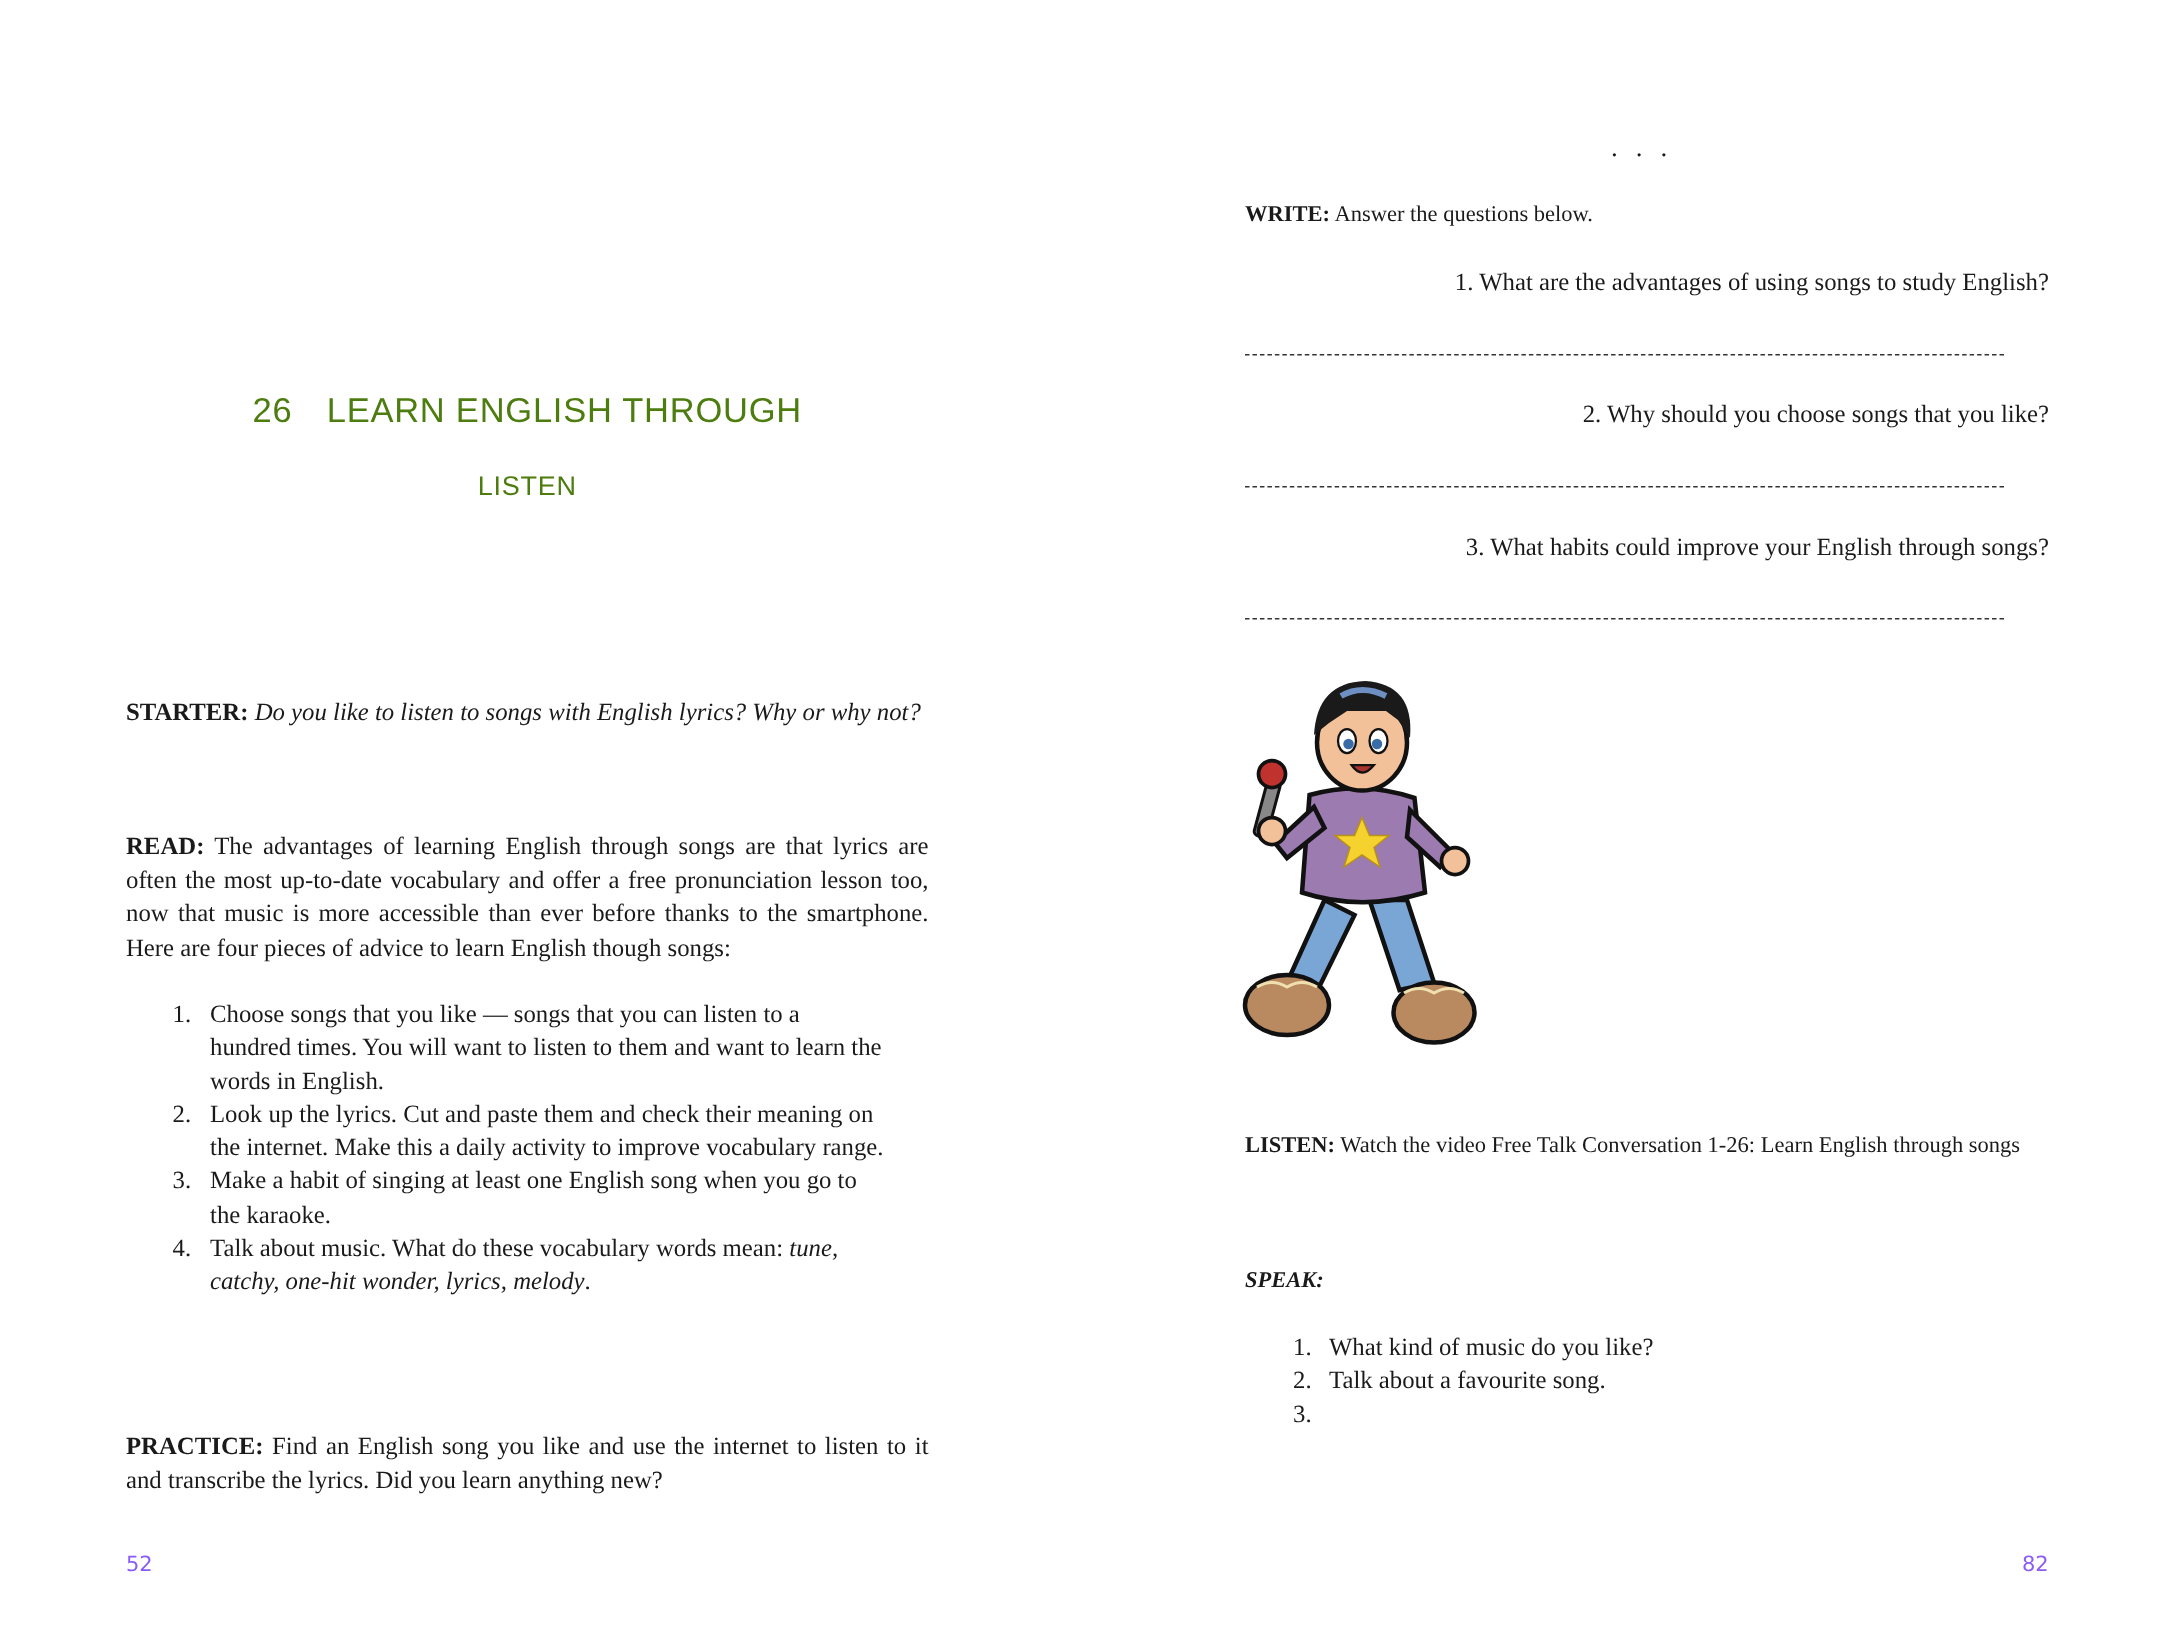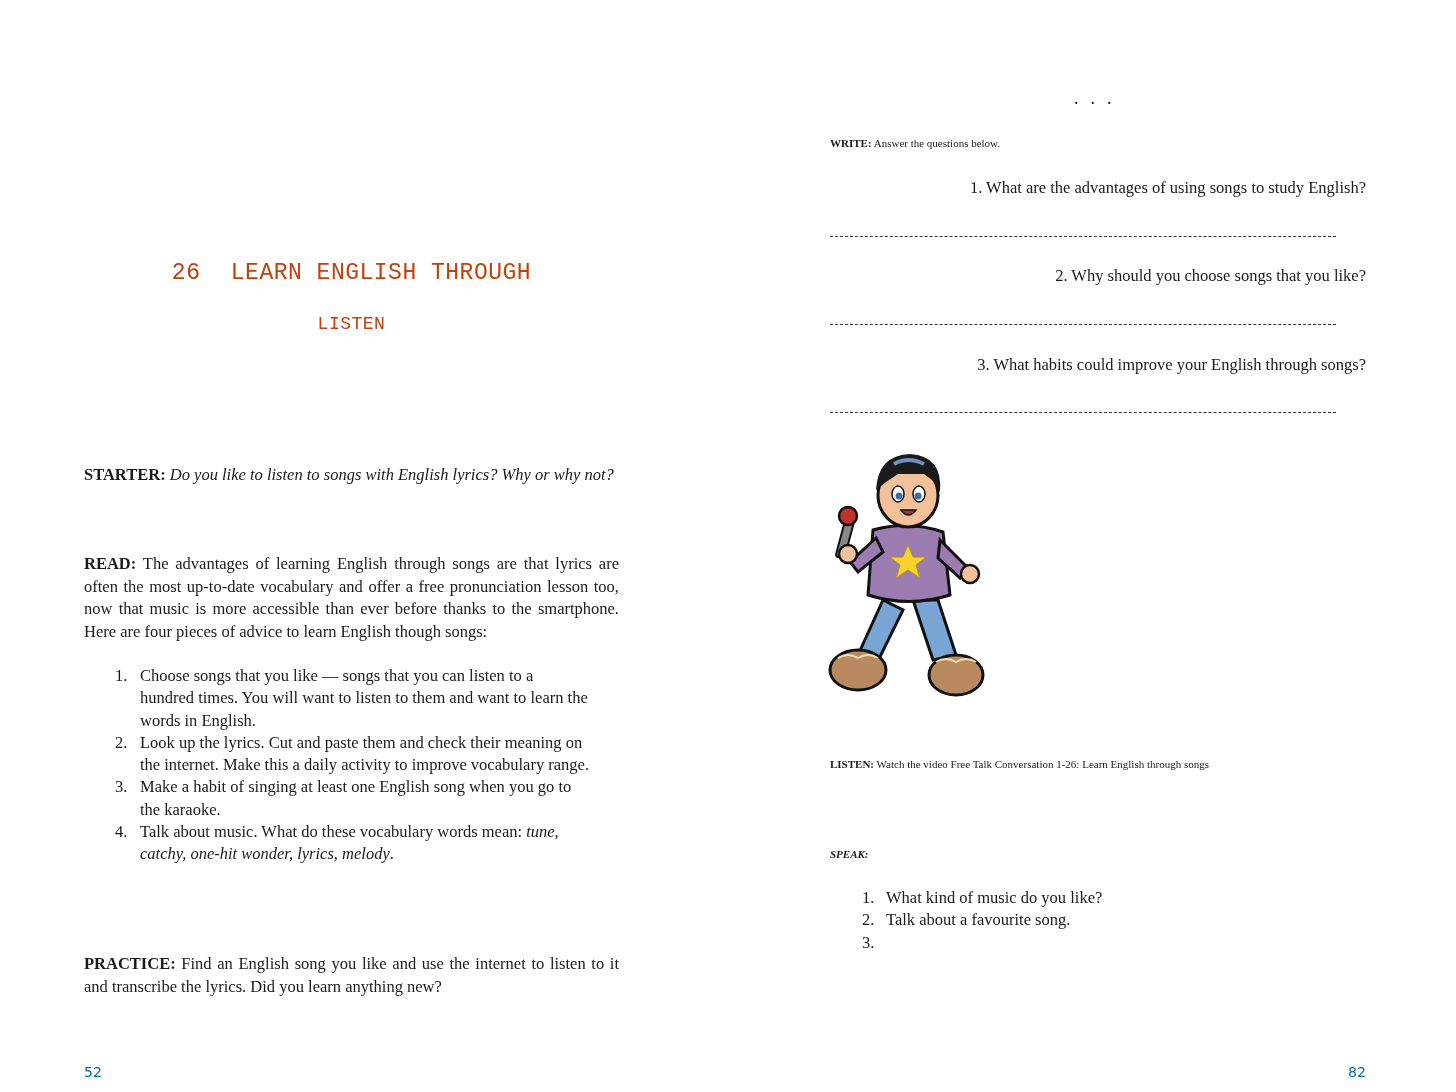--- a/index.html
+++ b/index.html
@@ -6,46 +6,46 @@
     html, body { width: 1456px; height: 1092px; background: #ffffff; overflow: hidden; }
     body { position: relative; font-family: "Liberation Serif", "DejaVu Serif", serif; color: #1a1a1a; }
 
     .page { position: absolute; top: 0; height: 1092px; }
     .page-left { left: 0; width: 728px; }
     .page-right { left: 728px; width: 728px; }
 
     .chapter-heading {
       position: absolute; left: 84px; width: 535px; top: 256px;
       text-align: center;
-      font-family: Liberation Mono, monospace;
-      font-weight: 300; letter-spacing: 0.5px; color: #c2410c;
+      font-family: Liberation Sans, sans-serif;
+      font-weight: 300; letter-spacing: 0.5px; color: #4d7c0f;
     }
     .chapter-title { font-size: 23px; line-height: 34px; }
     .chapter-title .num { margin-right: 16px; }
     .chapter-sub { font-size: 18px; line-height: 24px; margin-top: 22px; }
 
     .para { position: absolute; left: 84px; width: 535px; font-size: 16.5px; line-height: 22.5px; text-align: justify; }
     .para b { font-weight: bold; }
     .para i { font-style: italic; }
 
     .starter { top: 464px; }
     .read { top: 553px; }
     .practice { top: 953px; }
 
     ol.advice { position: absolute; left: 115px; width: 475px; top: 665px; list-style: none; font-size: 16.5px; line-height: 22.3px; }
     ol.advice li { position: relative; padding-left: 25px; }
     ol.advice li .n { position: absolute; left: 0; top: 0; }
 
-    .page-num { position: absolute; top: 1064px; font-family: "DejaVu Sans", "Liberation Sans", sans-serif; font-size: 14px; color: #0369a1; text-align: center; }
+    .page-num { position: absolute; top: 1035px; font-family: "DejaVu Sans", "Liberation Sans", sans-serif; font-size: 14px; color: #8b5cf6; text-align: center; }
     .page-left .page-num { left: 84px; }
     .page-right .page-num { left: 620px; }
 
     
     .ellipsis { position: absolute; left: 346px; top: 88px; font-size: 18px; letter-spacing: 12px; }
-    .r-para { position: absolute; left: 102px; width: 536px; font-size: 11px; line-height: 22.5px; text-align: justify; }
+    .r-para { position: absolute; left: 102px; width: 536px; font-size: 15px; line-height: 22.5px; text-align: justify; }
     .write { top: 132px; }
     .question { position: absolute; left: 102px; width: 536px; font-size: 16.5px; line-height: 22px; text-align: right; }
     .q1 { top: 177px; }
     .q2 { top: 265px; }
     .q3 { top: 354px; }
     .answer-line { position: absolute; left: 102px; width: 506px; height: 0; border-bottom: 1.5px dashed #333; }
     .a1 { top: 236px; }
     .a2 { top: 324px; }
     .a3 { top: 412px; }
 

